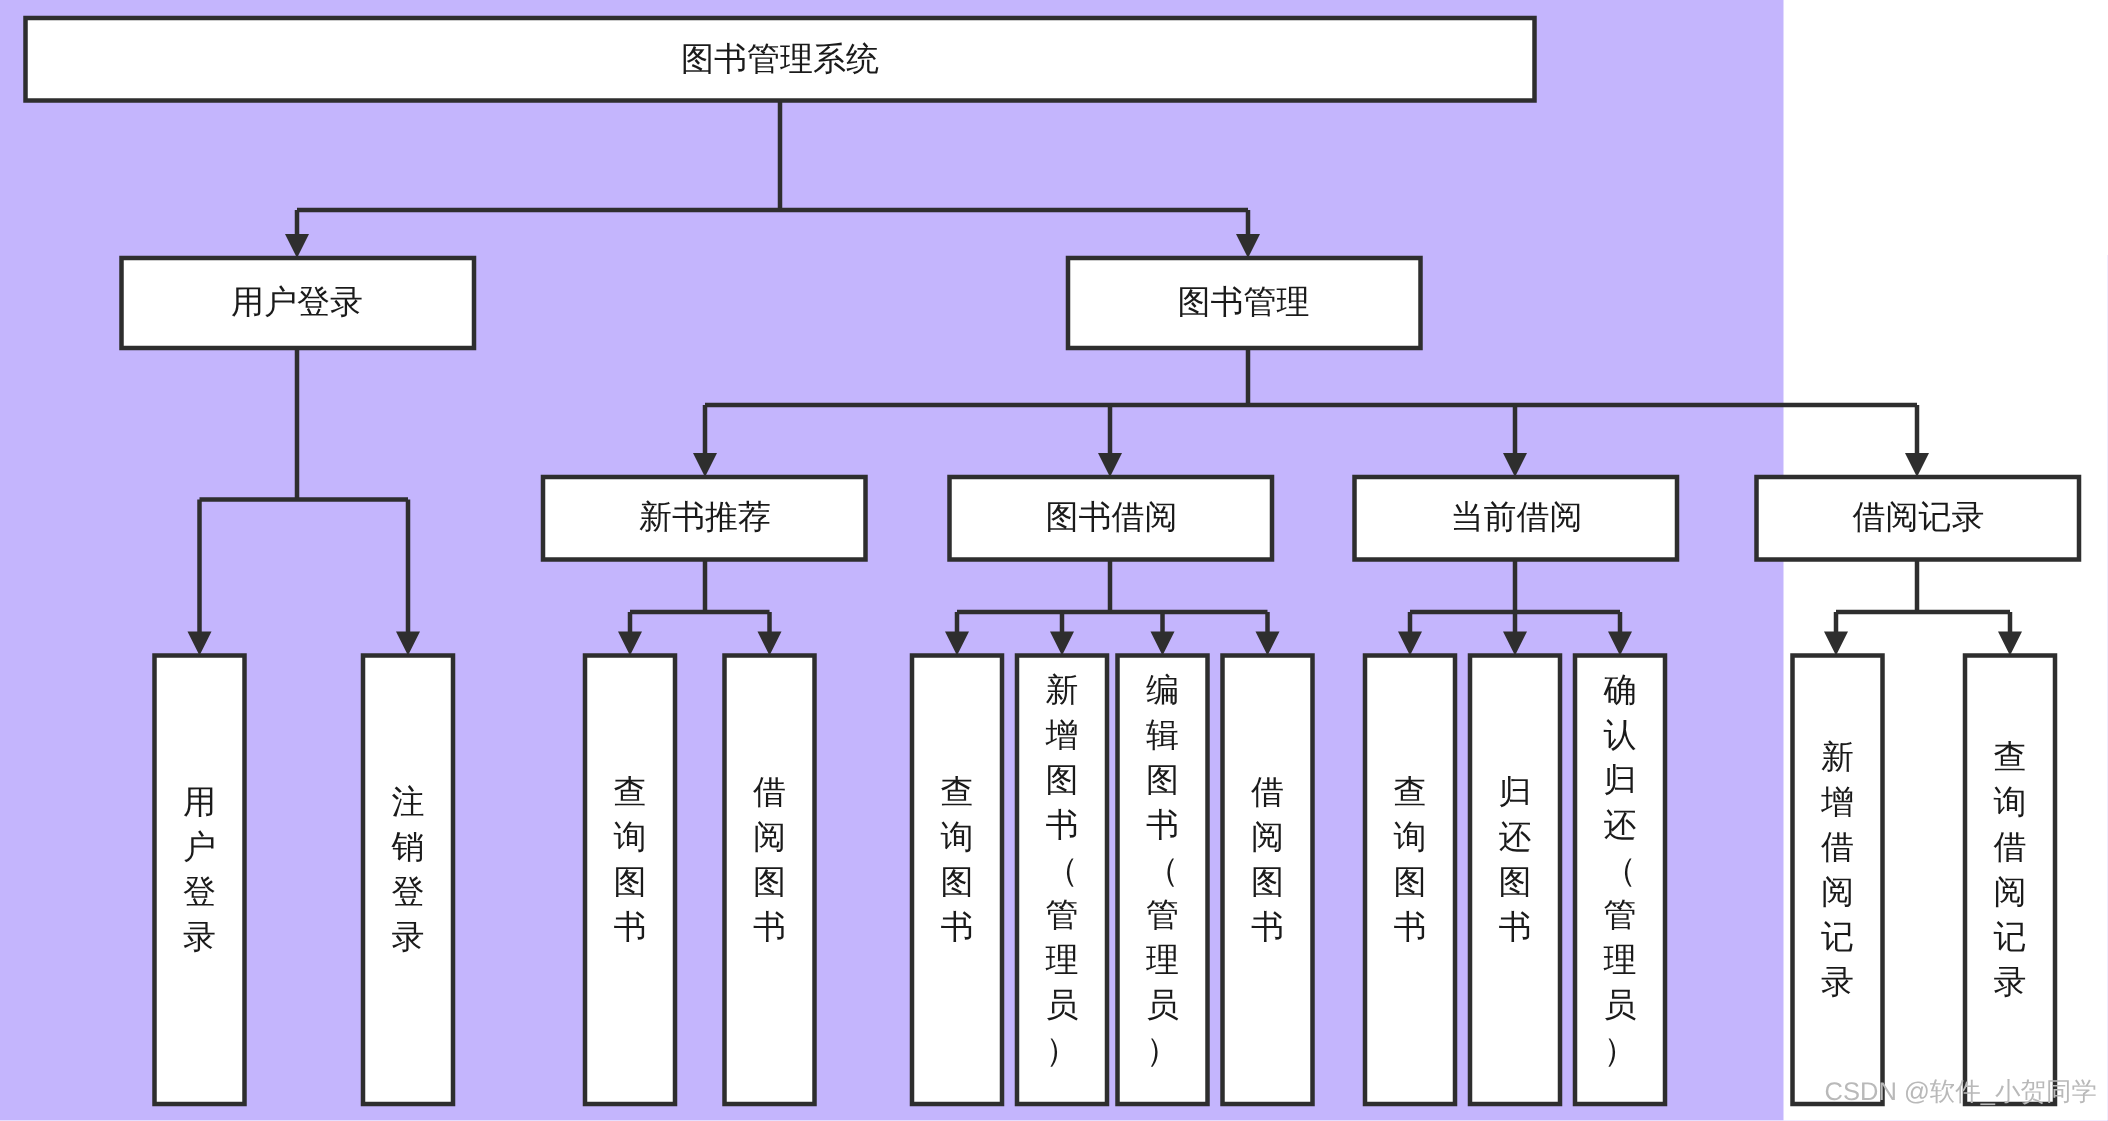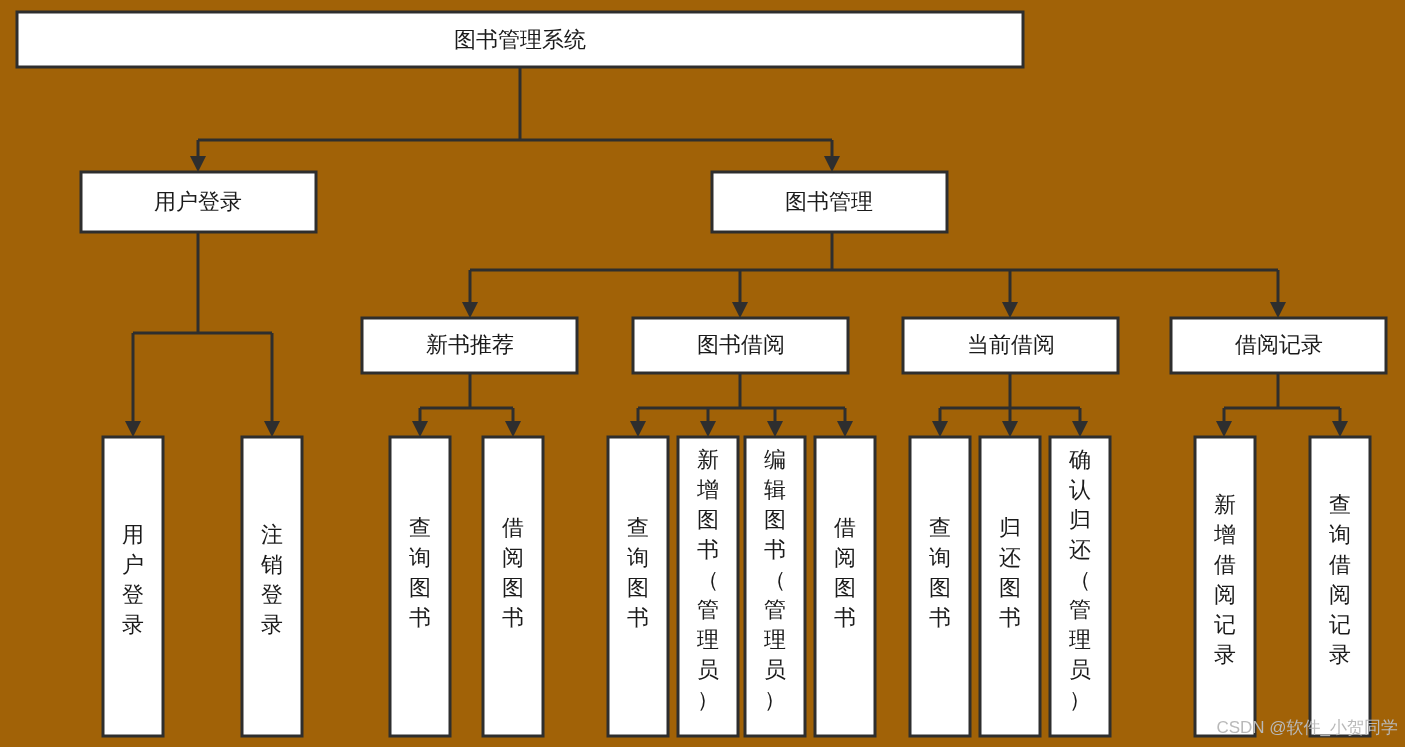--- a/index.html
+++ b/index.html
@@ -8,23 +8,23 @@
     background: #ffffff;
   }
   body {
     width: 1405px;
     height: 747px;
     font-family: "Liberation Sans", "DejaVu Sans", sans-serif;
     overflow: hidden;
   }
   #diagram-root {
     position: relative;
-    width: 1405px;
+    width: 1189px;
     height: 747px;
-    background: #a16207;
+    background: #c4b5fd;
   }
   svg.diagram-canvas {
     position: absolute;
     top: 0;
     left: 0;
     width: 1405px;
     height: 747px;
     display: block;
   }
   .node-box {

